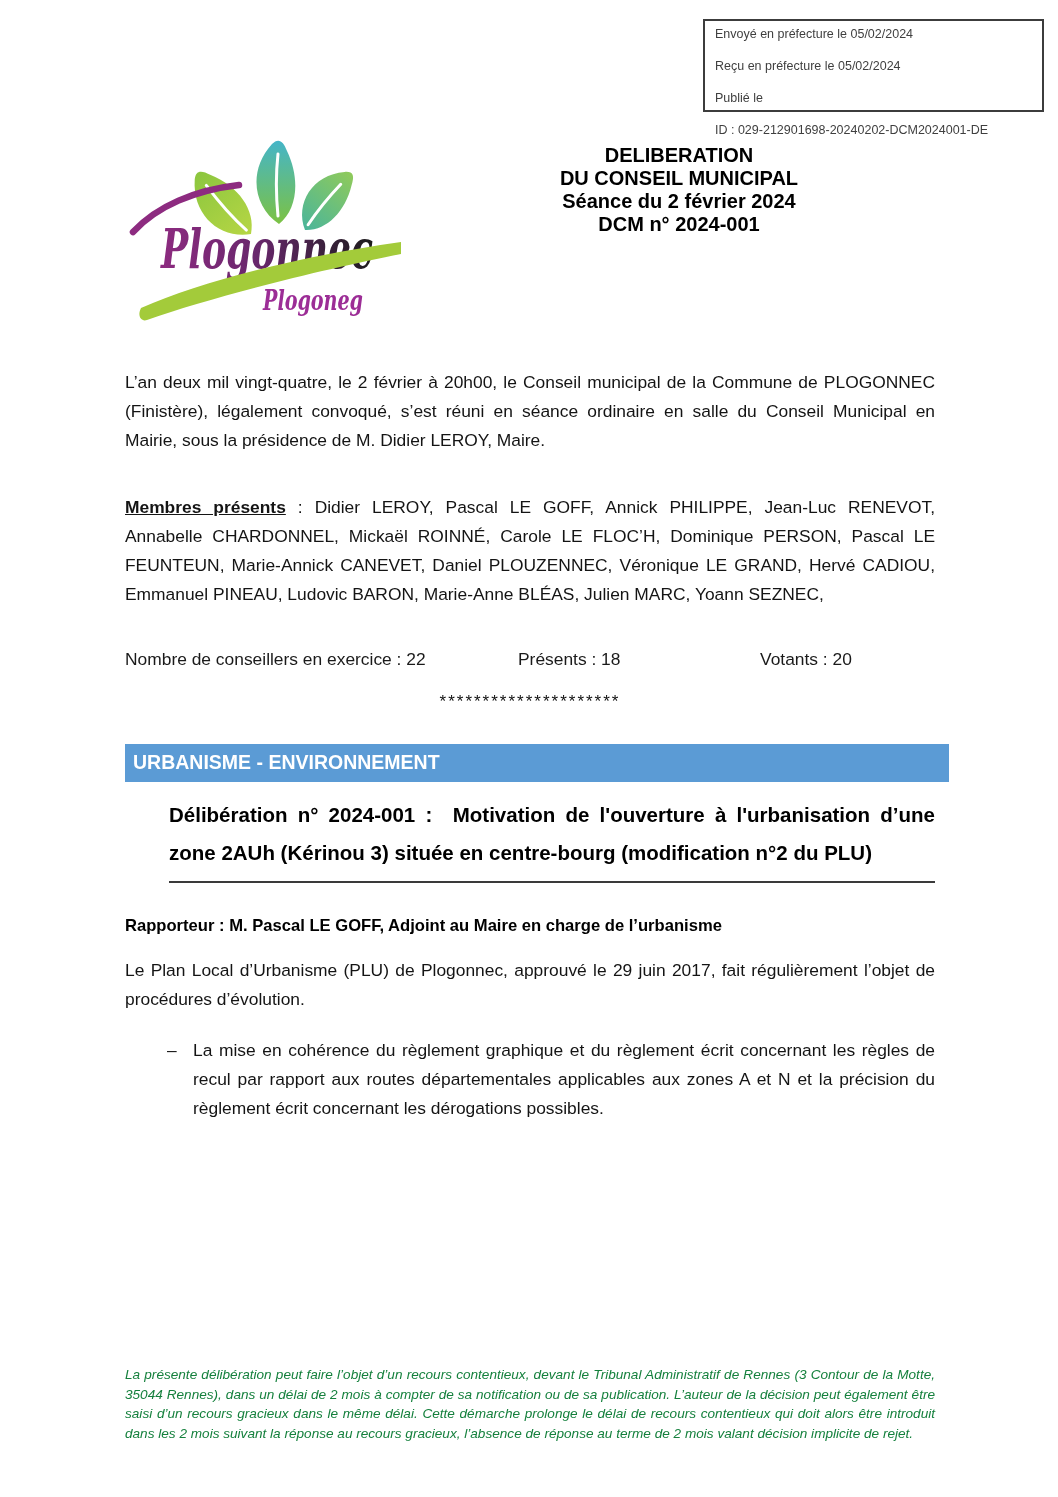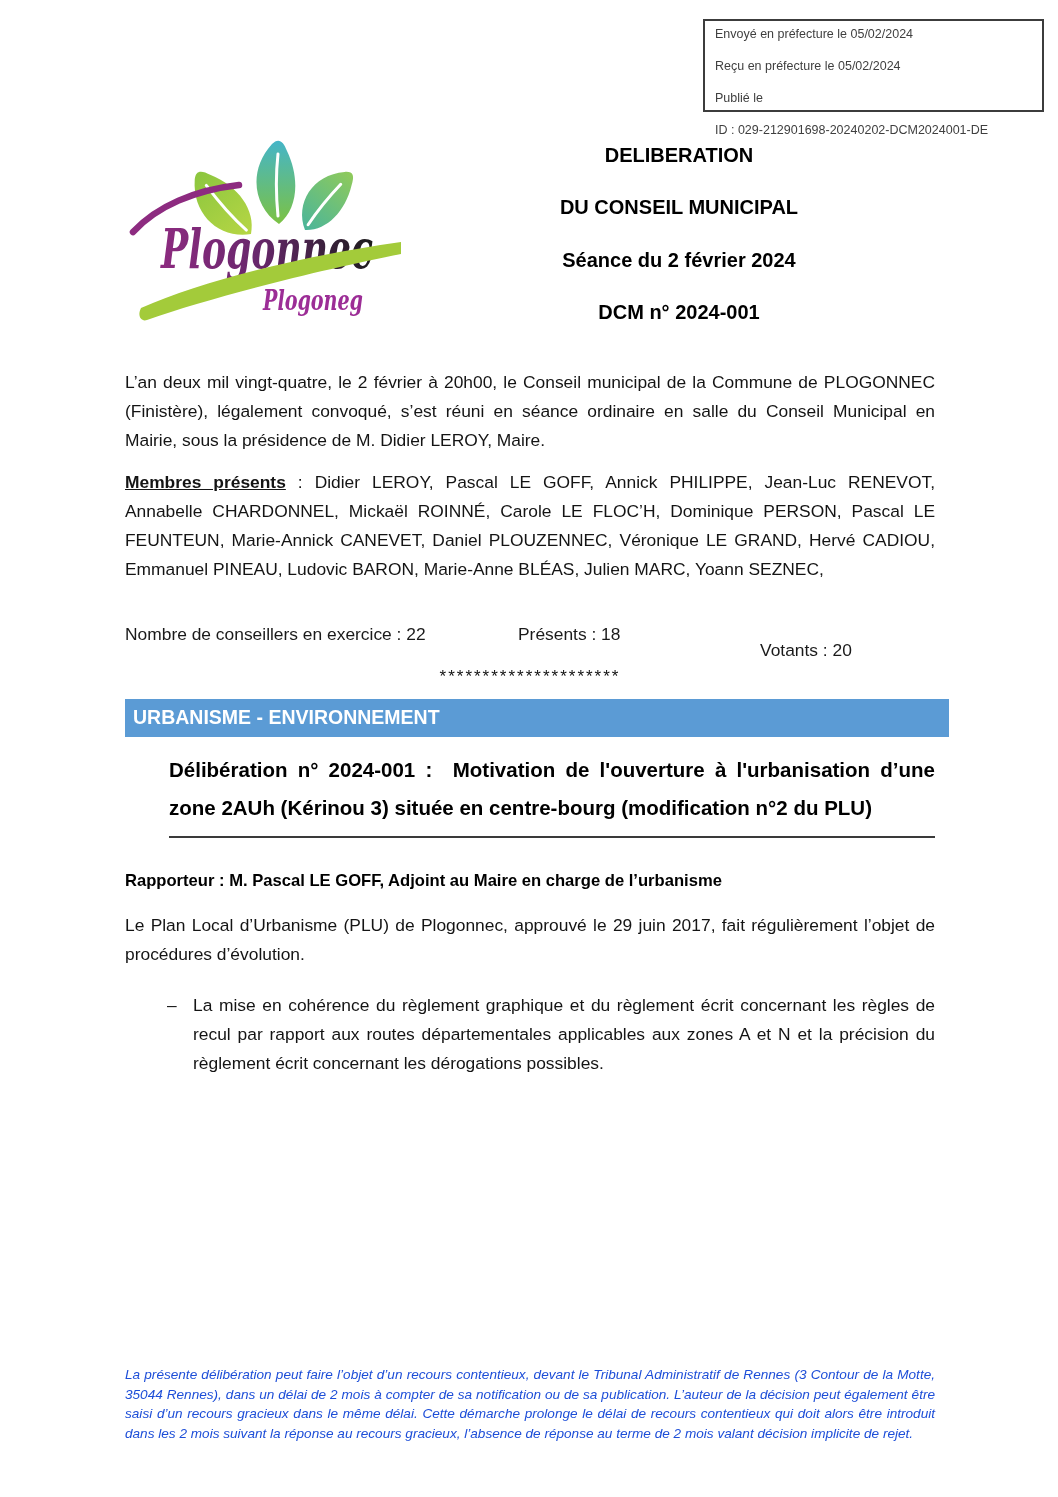--- a/index.html
+++ b/index.html
@@ -26,38 +26,37 @@
     padding: 5px 10px 4px 10px;
     display: flex; flex-direction: column; justify-content: space-between; gap: 16px;
   }
   .stamp-line { font-size: 12.5px; color: #3f3f3f; line-height: 16px; white-space: nowrap; }
   
   .header-row { display: flex; height: 202px; }
   .logo-wrap { width: 300px; flex: 0 0 300px; margin-left: -2px; }
   .titles {
     flex: 1;
     display: flex; flex-direction: column;
-    justify-content: space-between;
     text-align: center;
     padding: 6px 0 16px 0;
   }
   .doc-title { font-size: 20px; font-weight: bold; color: #000; }
   
   .bodytext { font-size: 17.4px; line-height: 29px; text-align: justify; color: #141414; }
   .intro   { margin-top: 28px; }
-  .membres { margin-top: 13px; }
+  .membres { margin-top: 38px; }
   .absents { margin-top: 18px; }
   .bu { font-weight: bold; text-decoration: underline; }
   .counts { position: relative; margin-top: 36px; font-size: 17.4px; height: 29px; line-height: 29px; }
   .counts .c2 { position: absolute; left: 393px; top: 0; }
-  .counts .c3 { position: absolute; left: 635px; top: 16px; }
+  .counts .c3 { position: absolute; left: 635px; top: 0; }
   .stars { margin-top: 18px; text-align: center; font-size: 17px; letter-spacing: 2px; color: #111; }
   
   .banner {
-    margin-top: 12px;
+    margin-top: 32px;
     width: calc(100% + 14px);
     background: #5b9bd5;
     color: #ffffff;
     font-size: 19.5px; font-weight: bold;
     padding: 6px 8px 7px 8px;
     line-height: 25px;
   }
   .delib-title {
     margin-top: 14px;
     font-size: 20.5px; font-weight: bold;
@@ -73,21 +72,21 @@
   .dash-list { margin-top: 22px; padding-left: 68px; }
   .dash-item { position: relative; }
   .dash-item .marker { position: absolute; left: -26px; top: 0; }
   
   .footer {
     margin-top: auto;
     font-size: 13.6px;
     font-style: italic;
     line-height: 19.5px;
     text-align: justify;
-    color: #1d4ed8;
+    color: #15803d;
   }
 </style>
 </head>
 <body>
 
 <div class="page">
 
   <div class="stamp">
     <div class="stamp-line">Envoyé en préfecture le 05/02/2024</div>
     <div class="stamp-line">Reçu en préfecture le 05/02/2024</div>

